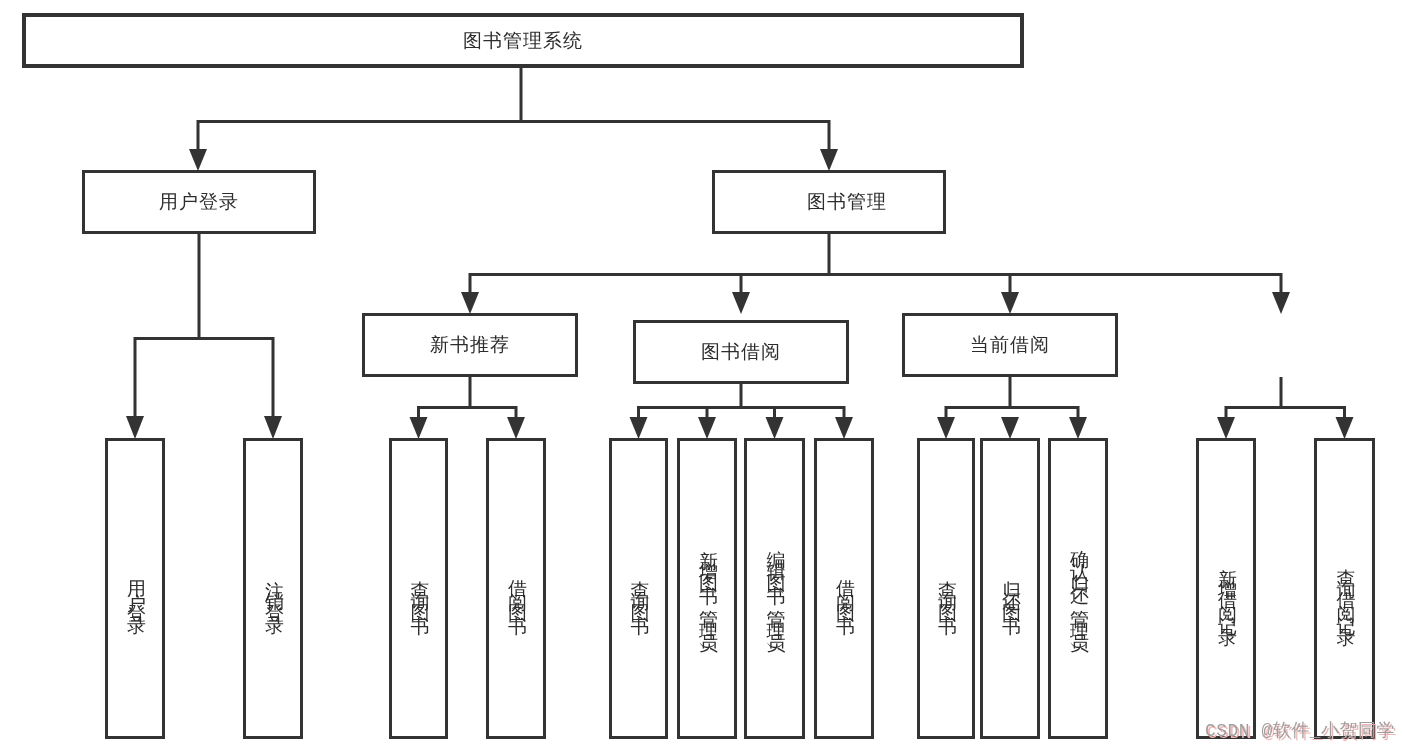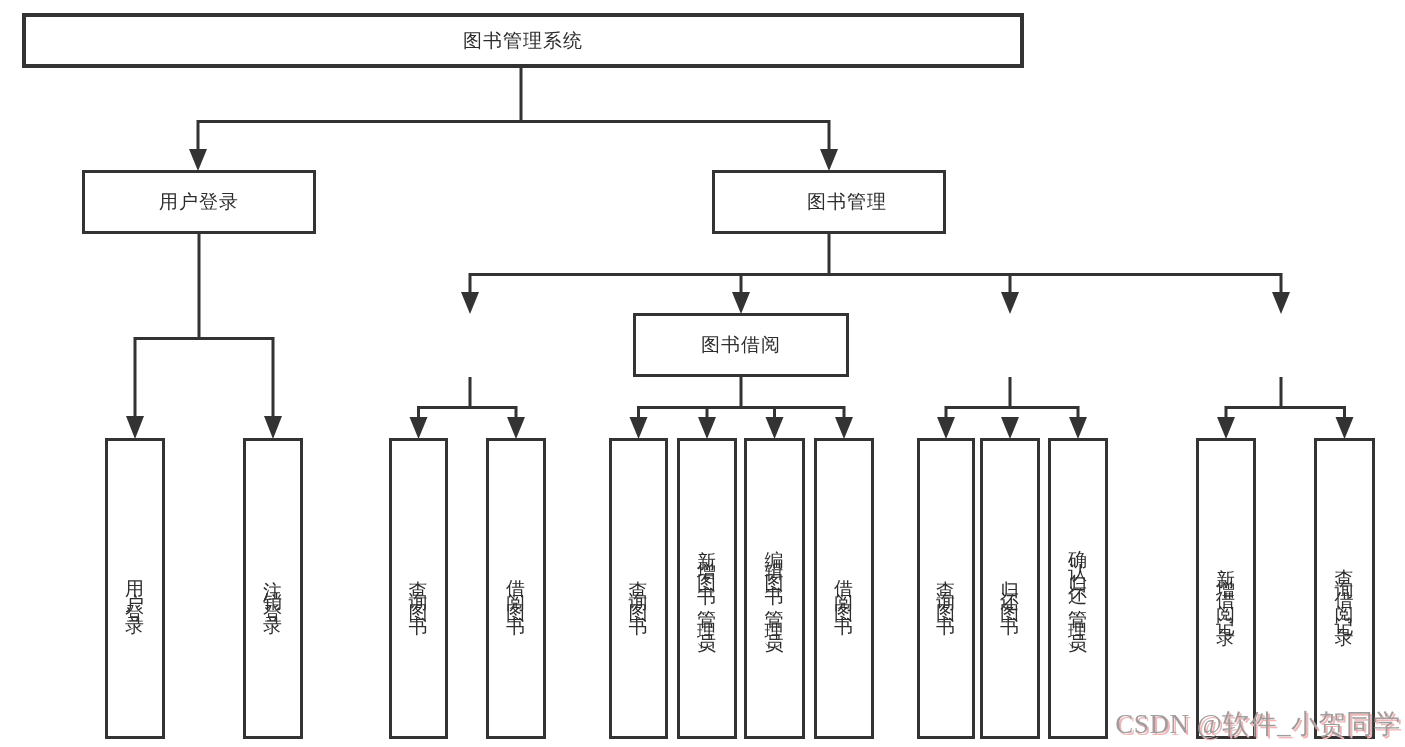--- a/index.html
+++ b/index.html
@@ -9,21 +9,21 @@
     --watermark_gray: #9e9e9e;
     --watermark_red: #f2b4b4;
   }
   * { box-sizing: border-box; }
   html, body { margin: 0; padding: 0; background: var(--background); }
   .canvas {
     position: relative;
     width: 1405px;
     height: 747px;
     background: var(--background);
-    font-family: Liberation Serif, serif;
+    font-family: Liberation Mono, monospace;
     color: var(--text);
     overflow: hidden;
   }
   .connectors {
     position: absolute;
     left: 0; top: 0;
     width: 1405px; height: 747px;
     pointer-events: none;
   }
   .connectors path {
@@ -48,21 +48,21 @@
     white-space: nowrap;
   }
   .root-box {
     left: 22px; top: 13px; width: 1002px; height: 55px;
     border-width: 4px;
   }
   .n-login { left: 82px;  top: 170px; width: 234px; height: 64px; }
   .n-mgmt  { left: 712px; top: 170px; width: 234px; height: 64px; padding-left: 36px; }
   .lvl2 { top: 313px; width: 216px; height: 64px; }
   .n-newbook { left: 362px; }
-  .n-borrow  { left: 633px; }
+  .n-borrow  { left: 633px; margin-top: 7px; }
   .n-current { left: 902px; }
   .n-record  { left: 1173px; }
   .leaf {
     top: 438px;
     height: 301px;
     writing-mode: vertical-rl;
     text-orientation: mixed;
     letter-spacing: 12px;
     font-size: 19px;
     line-height: 1;
@@ -75,23 +75,23 @@
   .lf-bb-add     { left: 677px;  width: 60px; }
   .lf-bb-edit    { left: 744px;  width: 61px; }
   .lf-bb-borrow  { left: 814px;  width: 60px; }
   .lf-cb-query   { left: 917px;  width: 58px; }
   .lf-cb-return  { left: 980px;  width: 60px; }
   .lf-cb-confirm { left: 1048px; width: 60px; }
   .lf-rc-add     { left: 1196px; width: 60px; }
   .lf-rc-query   { left: 1314px; width: 61px; }
   .watermark {
     position: absolute;
-    right: 4px;
+    right: 10px;
     bottom: 5px;
-    font-size: 27px;
+    font-size: 18px;
     color: var(--watermark_gray);
     text-shadow: 2px 2px 0 var(--watermark_red);
     letter-spacing: 0.5px;
     white-space: nowrap;
   }
 </style>
 </head>
 <body>
 
 <div class="canvas">
@@ -144,21 +144,23 @@
       <polygon points="1217,417 1235,417 1226,439"></polygon>
       <polygon points="1335.5,417 1353.5,417 1344.5,439"></polygon>
     </g>
   </svg>
 
   <div class="box root-box">图书管理系统</div>
 
   <div class="box n-login">用户登录</div>
   <div class="box n-mgmt">图书管理</div>
 
+  <div class="box lvl2 n-newbook">新书推荐</div>
   <div class="box lvl2 n-borrow">图书借阅</div>
+  <div class="box lvl2 n-current">当前借阅</div>
 
   <div class="box leaf lf-user-login">用户登录</div>
   <div class="box leaf lf-logout">注销登录</div>
 
   <div class="box leaf lf-nb-query">查询图书</div>
   <div class="box leaf lf-nb-borrow">借阅图书</div>
 
   <div class="box leaf lf-bb-query">查询图书</div>
   <div class="box leaf lf-bb-add">新增图书（管理员）</div>
   <div class="box leaf lf-bb-edit">编辑图书（管理员）</div>

